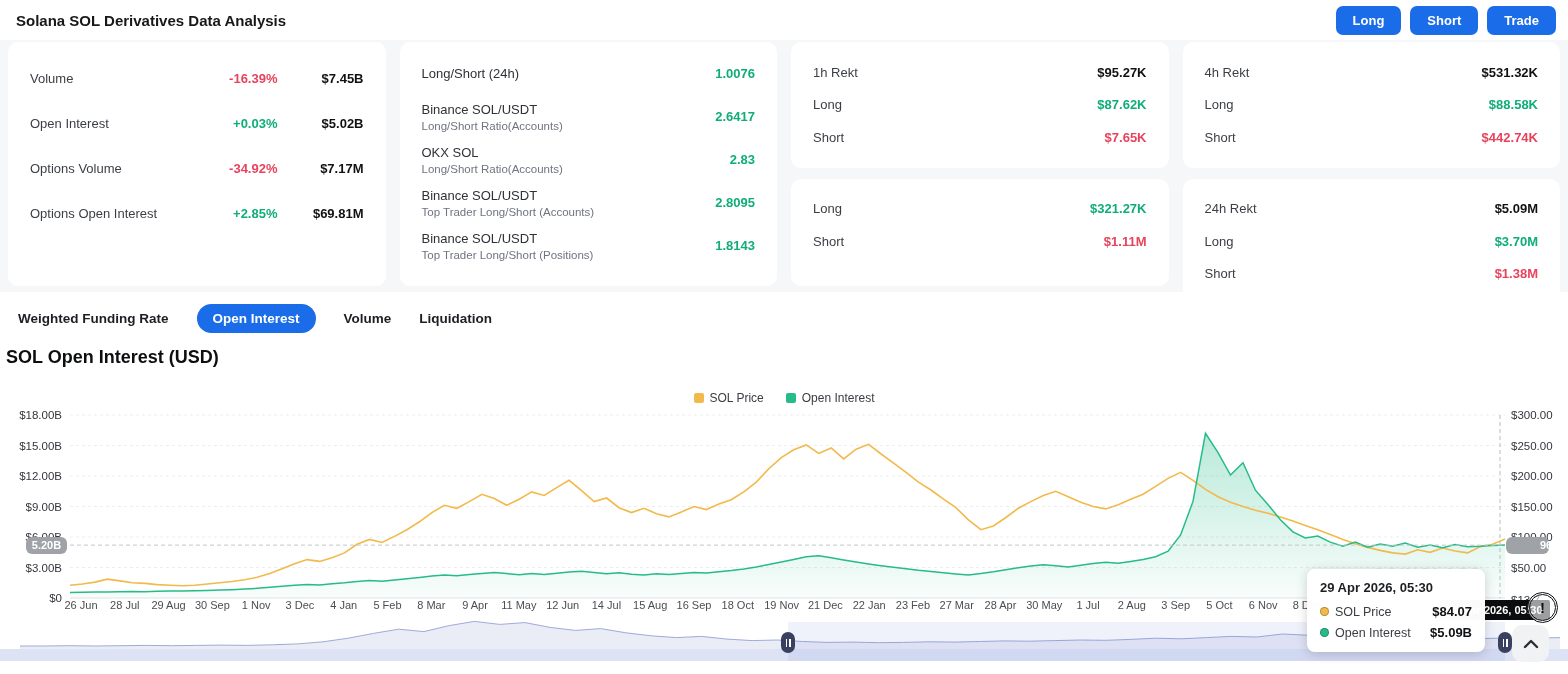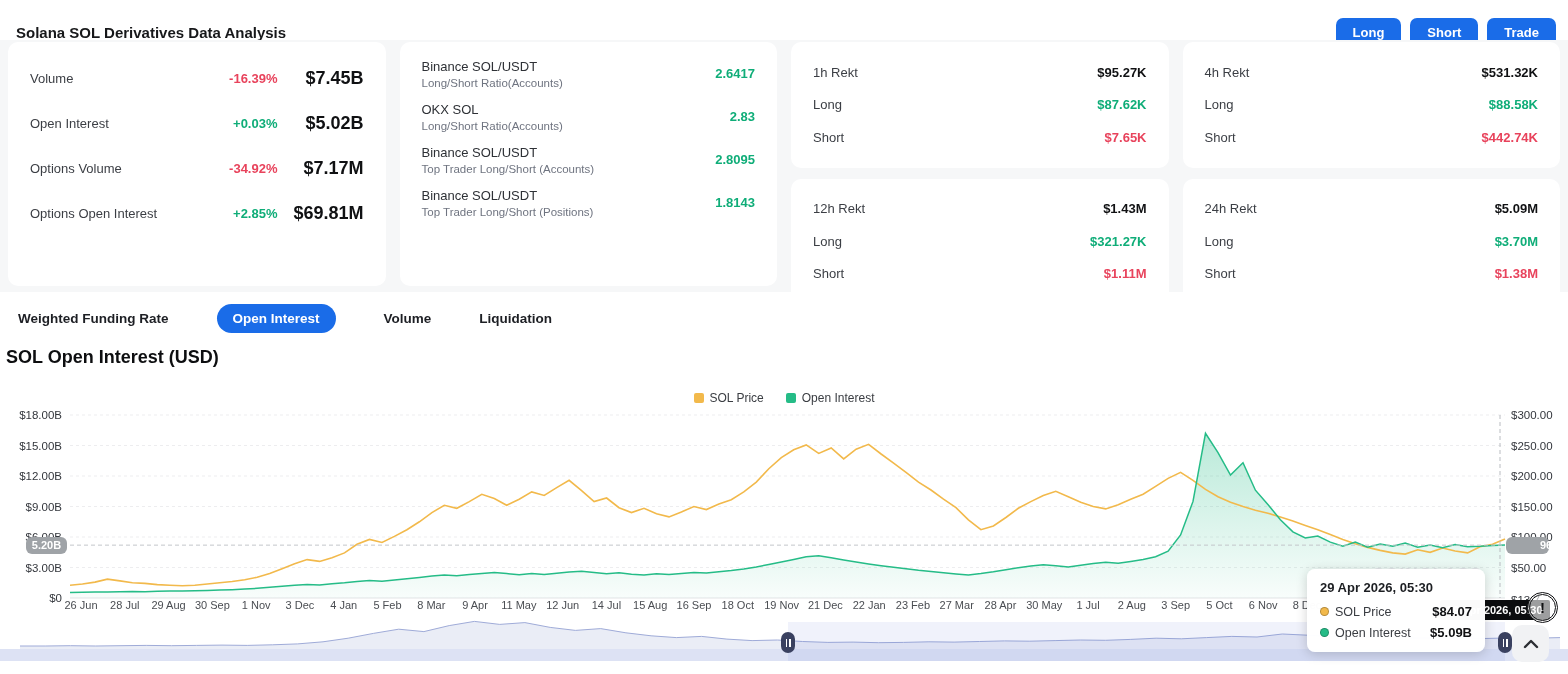--- a/index.html
+++ b/index.html
@@ -1,50 +1,50 @@
 <!DOCTYPE html>
 <html><head>
 <meta charset="utf-8">
 <style>
   * { margin:0; padding:0; box-sizing:border-box; }
   html,body { width:1568px; height:674px; overflow:hidden; }
   body { position:relative; background:#fff; font-family:"Liberation Sans",sans-serif; color:#17181a; }
 
   
-  .topbar { position:absolute; top:12px; left:0; right:0; height:40px; display:flex; align-items:center; padding:0 12px 0 16px; background:#fff; }
+  .topbar { position:absolute; top:0; left:0; right:0; height:40px; display:flex; align-items:center; padding:0 12px 0 16px; background:#fff; }
   .page-title { font-size:15px; font-weight:700; color:#17181a; }
   .top-actions { margin-left:auto; display:flex; gap:9px; }
   .tbtn { background:#1a6ce8; color:#fff; font-weight:700; font-size:13px; border:none; border-radius:7px; padding:7px 17px; font-family:inherit; cursor:pointer; }
 
   
   .cards-strip { position:absolute; top:40px; left:0; right:0; height:252px; background:#f6f7f8; display:flex; gap:14px; padding:2px 8px 6px 8px; }
   .col { flex:1; display:flex; flex-direction:column; gap:11px; min-width:0; }
   .card { background:#fff; border-radius:10px; flex:1; }
   .card.pad-lg { padding:14px 22px; }
   .card.pad-sm { padding:10px 22px; }
 
   .mrow { display:flex; align-items:center; height:45px; }
   .mlabel { flex:1; font-size:13px; color:#3b3e44; }
   .chg { width:92px; text-align:right; font-size:13px; font-weight:600; }
   .chg.neg { color:#e8435c; } .chg.pos { color:#0fad78; }
-  .mval { width:86px; text-align:right; font-size:18px; font-weight:700; color:#101113; }
+  .mval { width:86px; text-align:right; font-size:13px; font-weight:700; color:#101113; }
 
   .rrow { display:flex; align-items:center; min-height:43px; }
   .rlabels { flex:1; padding-right:10px; }
   .rmain { font-size:13px; color:#2e3136; font-weight:500; }
   .rsub { font-size:11.5px; color:#6f7480; margin-top:3px; }
   .rval { font-size:13px; font-weight:600; color:#0fad78; white-space:nowrap; }
 
   .krow { display:flex; align-items:center; height:32.5px; }
   .klabel { flex:1; font-size:13px; color:#3b3e44; }
   .kval { font-size:13px; font-weight:700; color:#101113; }
   .kval.long { color:#0fad78; } .kval.short { color:#e8435c;padding-left:8px; }
 
   
-  .tabs { position:absolute; top:302px; left:18px; display:flex; align-items:center; gap:48px; height:32px; }
+  .tabs { position:absolute; top:302px; left:18px; display:flex; align-items:center; gap:28px; height:32px; }
   .tab { font-size:13.5px; font-weight:700; color:#1d1f24; cursor:pointer; white-space:nowrap; }
   .tab.active { background:#1a6ce8; color:#fff; padding:7px 16px; border-radius:17px; }
 
   .section-title { position:absolute; top:347px; left:6px; font-size:18px; font-weight:800; color:#0d0e10; }
 
   
   .chart-wrap { position:absolute; top:380px; left:0; width:1568px; height:294px; background:#fff; }
   .legend { position:absolute; top:11px; left:0; width:100%; display:flex; justify-content:center; gap:22px; z-index:2; }
   .legend-item { display:flex; align-items:center; gap:6px; font-size:12px; color:#3a3d42; }
   .legend-swatch { width:10px; height:10px; border-radius:2px; display:inline-block; }
@@ -109,20 +109,26 @@
         <span class="chg pos">+2.85%</span>
         <span class="mval">$69.81M</span>
       </div>
     </div>
   </div>
 
   <div class="col">
     <div class="card pad-sm">
       <div class="rrow">
         <div class="rlabels">
+            <div class="rmain">Long/Short (24h)</div>
+          </div>
+        <span class="rval">1.0076</span>
+      </div>
+      <div class="rrow">
+        <div class="rlabels">
           <div class="rmain">Binance SOL/USDT</div>
           <div class="rsub">Long/Short Ratio(Accounts)</div>
         </div>
         <span class="rval">2.6417</span>
       </div>
       <div class="rrow">
         <div class="rlabels">
           <div class="rmain">OKX SOL</div>
           <div class="rsub">Long/Short Ratio(Accounts)</div>
         </div>
@@ -154,24 +160,20 @@
       <div class="krow">
           <span class="klabel">Long</span>
           <span class="kval long">$87.62K</span>
         </div>
       <div class="krow">
           <span class="klabel">Short</span>
           <span class="kval short">$7.65K</span>
         </div>
     </div>
     <div class="card pad-lg">
-      <div class="krow">
-          <span class="klabel">12h Rekt</span>
-          <span class="kval">$1.43M</span>
-        </div>
       <div class="krow">
           <span class="klabel">Long</span>
           <span class="kval long">$321.27K</span>
         </div>
       <div class="krow">
           <span class="klabel">Short</span>
           <span class="kval short">$1.11M</span>
         </div>
     </div>
   </div>

